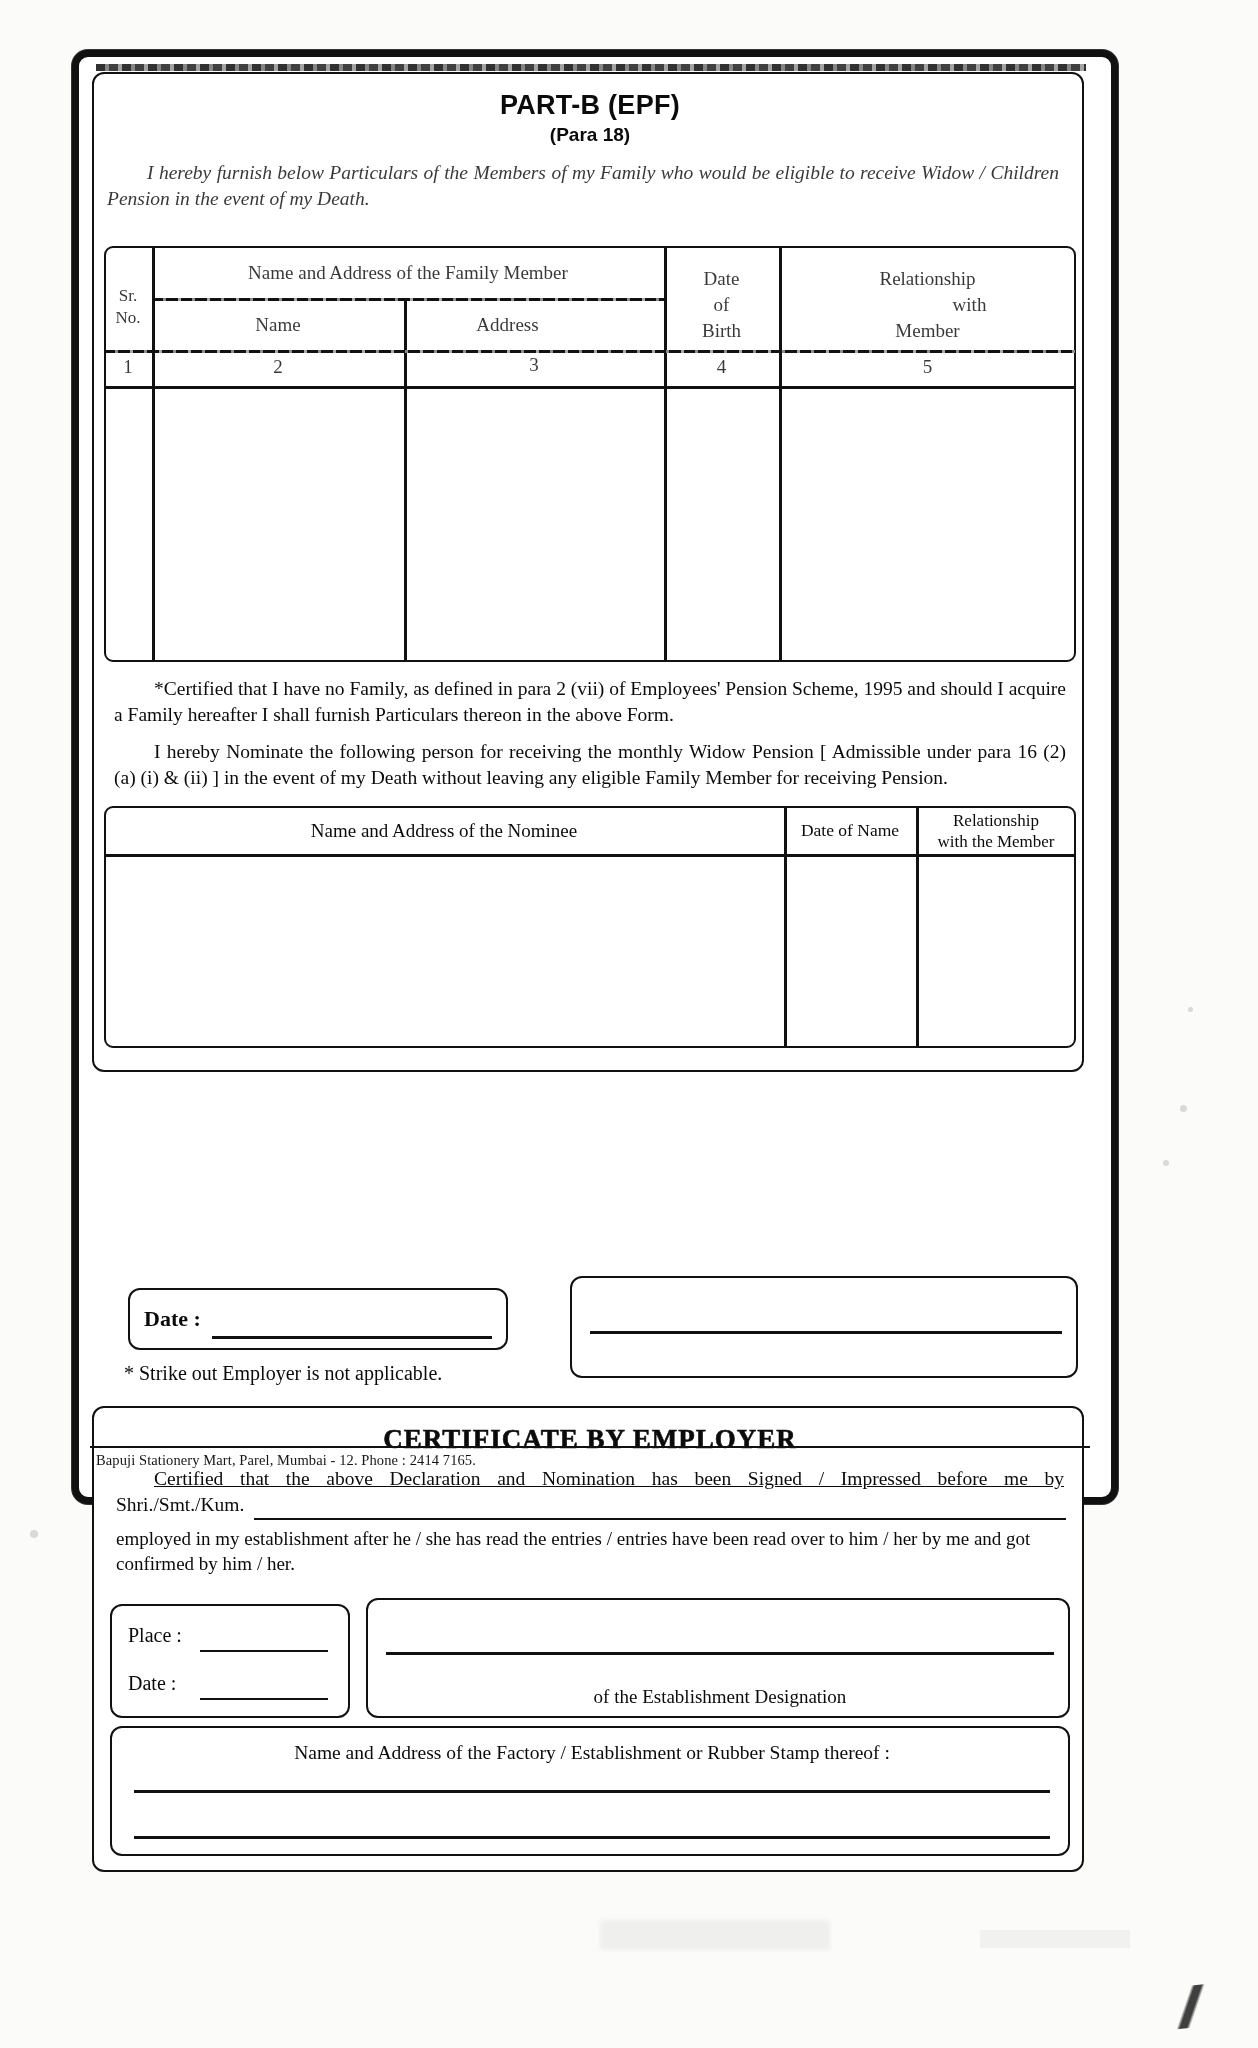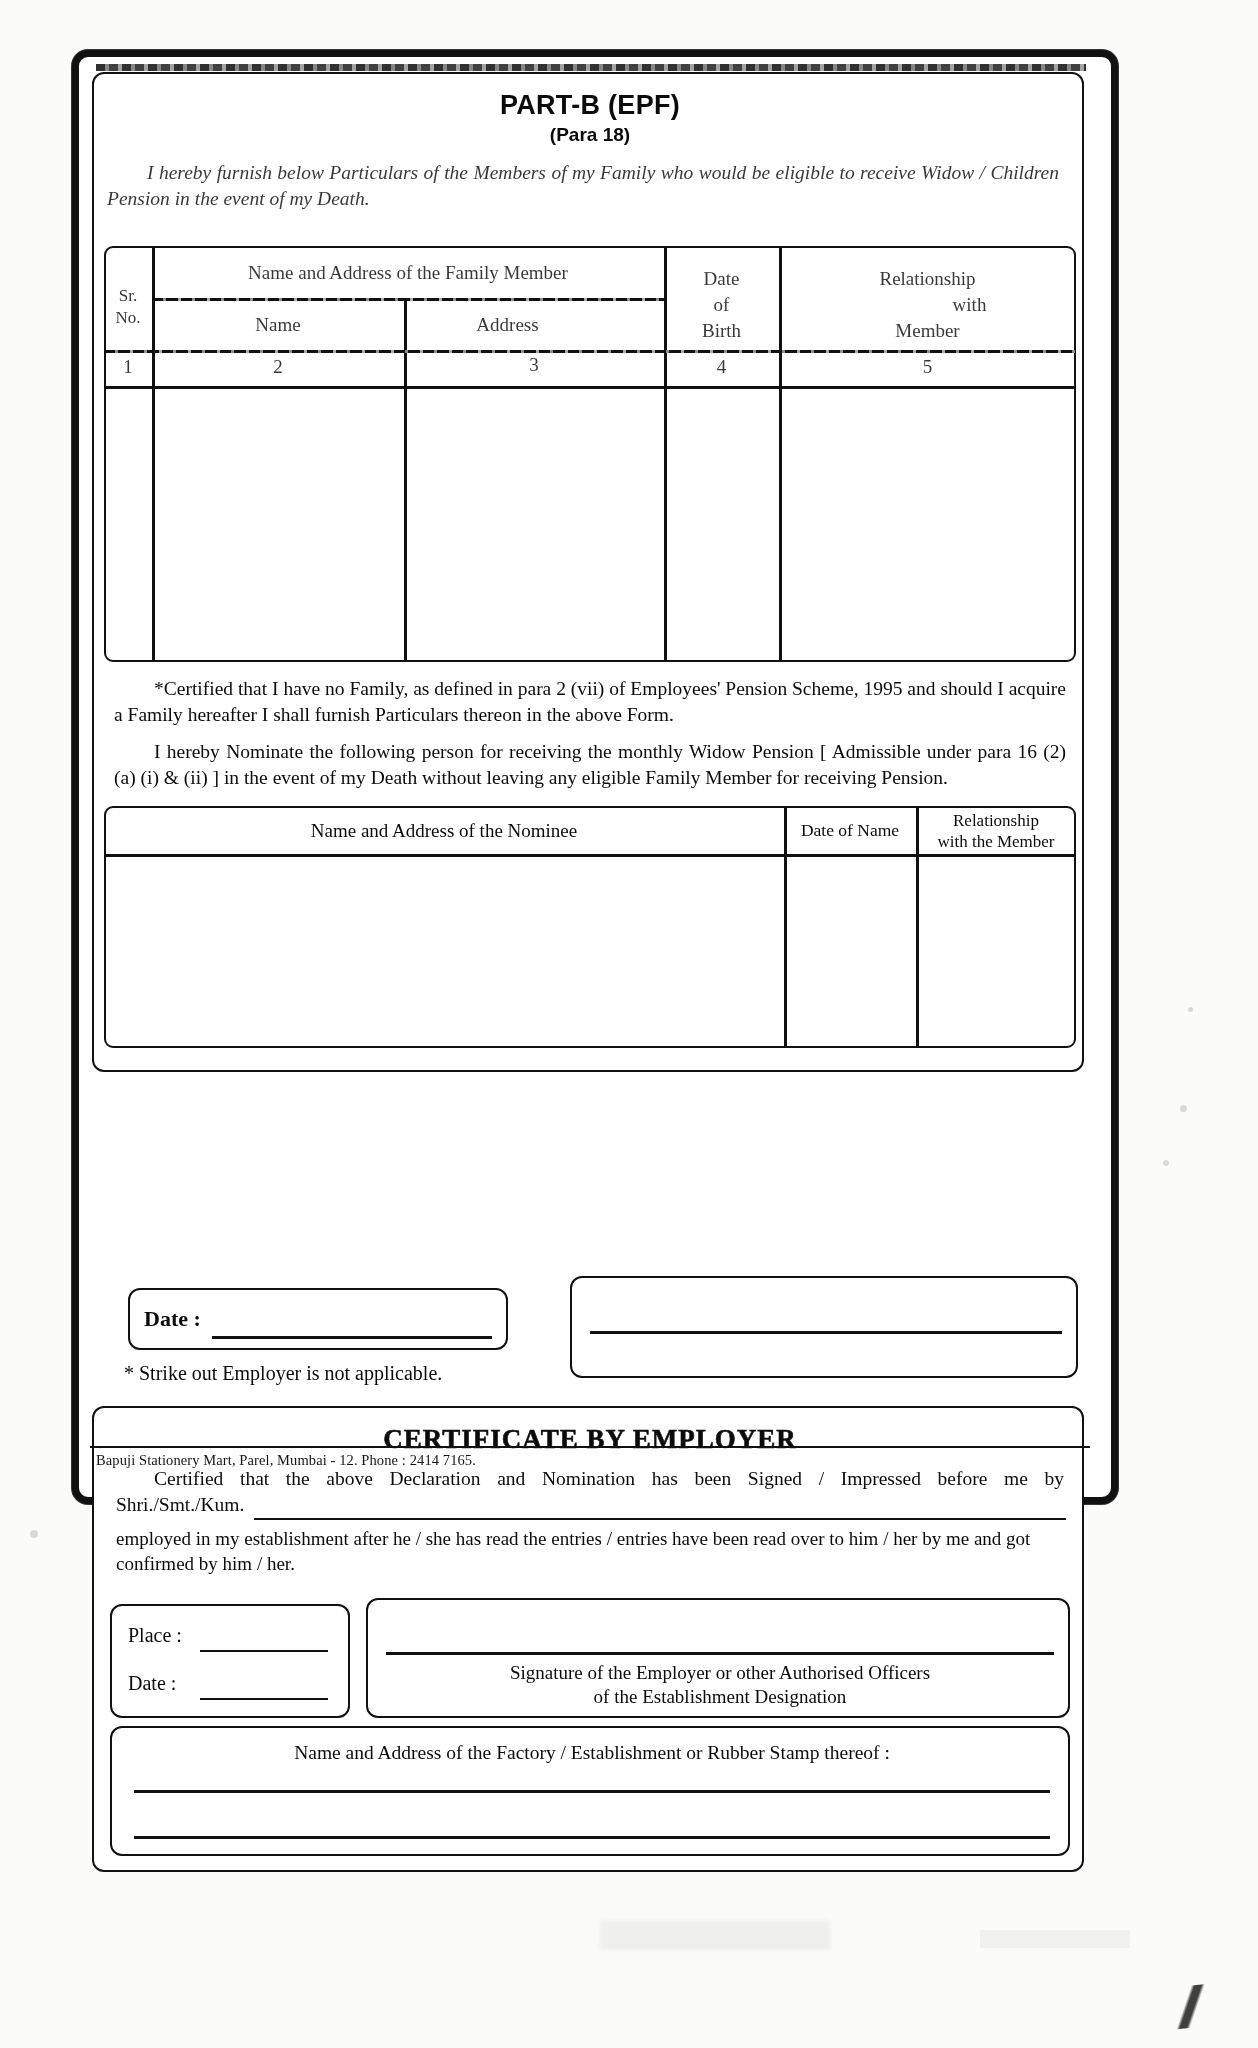--- a/index.html
+++ b/index.html
@@ -274,37 +274,36 @@
   <div class="fillrule" style="left:18px; top:53px; width:472px;"></div>
 </div>
 
 <div class="panel" id="employer-panel" style="left:92px; top:1406px; width:992px; height:466px;">
 
   <div style="position:absolute; left:0; top:16px; width:992px; text-align:center;
               font-family:'Liberation Serif', serif; font-weight:bold; font-size:27px; letter-spacing:1px;
               -webkit-text-stroke:0.6px #111;">CERTIFICATE BY EMPLOYER</div>
 
   <div style="position:absolute; left:22px; top:58px; width:948px; font-size:19.5px; line-height:26px;
-              text-align:justify; text-align-last:justify; text-indent:38px;">Certified that the above Declaration and Nomination has been Signed / Impressed before me by</div>
+              text-align:justify; text-align-last:justify; text-indent:38px;text-decoration:underline;">Certified that the above Declaration and Nomination has been Signed / Impressed before me by</div>
 
   <div style="position:absolute; left:22px; top:86px; font-size:19.5px;">Shri./Smt./Kum.</div>
   <div class="fillrule thin" style="left:160px; top:110px; width:812px;"></div>
 
   <div style="position:absolute; left:22px; top:118px; width:950px; font-size:19px; line-height:25px; text-align:left;">employed in my establishment after he / she has read the entries / entries have been read over to him / her by me and got confirmed by him / her.</div>
 
   <div class="panel" style="left:16px; top:196px; width:240px; height:114px;">
     <div style="position:absolute; left:16px; top:18px; font-size:20px;">Place  :</div>
     <div class="fillrule thin" style="left:88px; top:44px; width:128px;"></div>
     <div style="position:absolute; left:16px; top:66px; font-size:20px;">Date   :</div>
     <div class="fillrule thin" style="left:88px; top:92px; width:128px;"></div>
   </div>
 
   <div class="panel" style="left:272px; top:190px; width:704px; height:120px;">
     <div class="fillrule" style="left:18px; top:52px; width:668px;"></div>
-    <div style="position:absolute; left:0; top:62px; width:704px; text-align:center; font-size:19px;">Signature of the Employer or other Authorised Officers</div>
     <div style="position:absolute; left:0; top:86px; width:704px; text-align:center; font-size:19px;">of the Establishment Designation</div>
   </div>
 
   <div class="panel" style="left:16px; top:318px; width:960px; height:130px;">
     <div style="position:absolute; left:0; top:14px; width:960px; text-align:center; font-size:19.5px;">Name and Address of the Factory / Establishment or Rubber Stamp thereof :</div>
     <div class="fillrule" style="left:22px; top:62px; width:916px;"></div>
     <div class="fillrule" style="left:22px; top:108px; width:916px;"></div>
   </div>
 </div>
 

